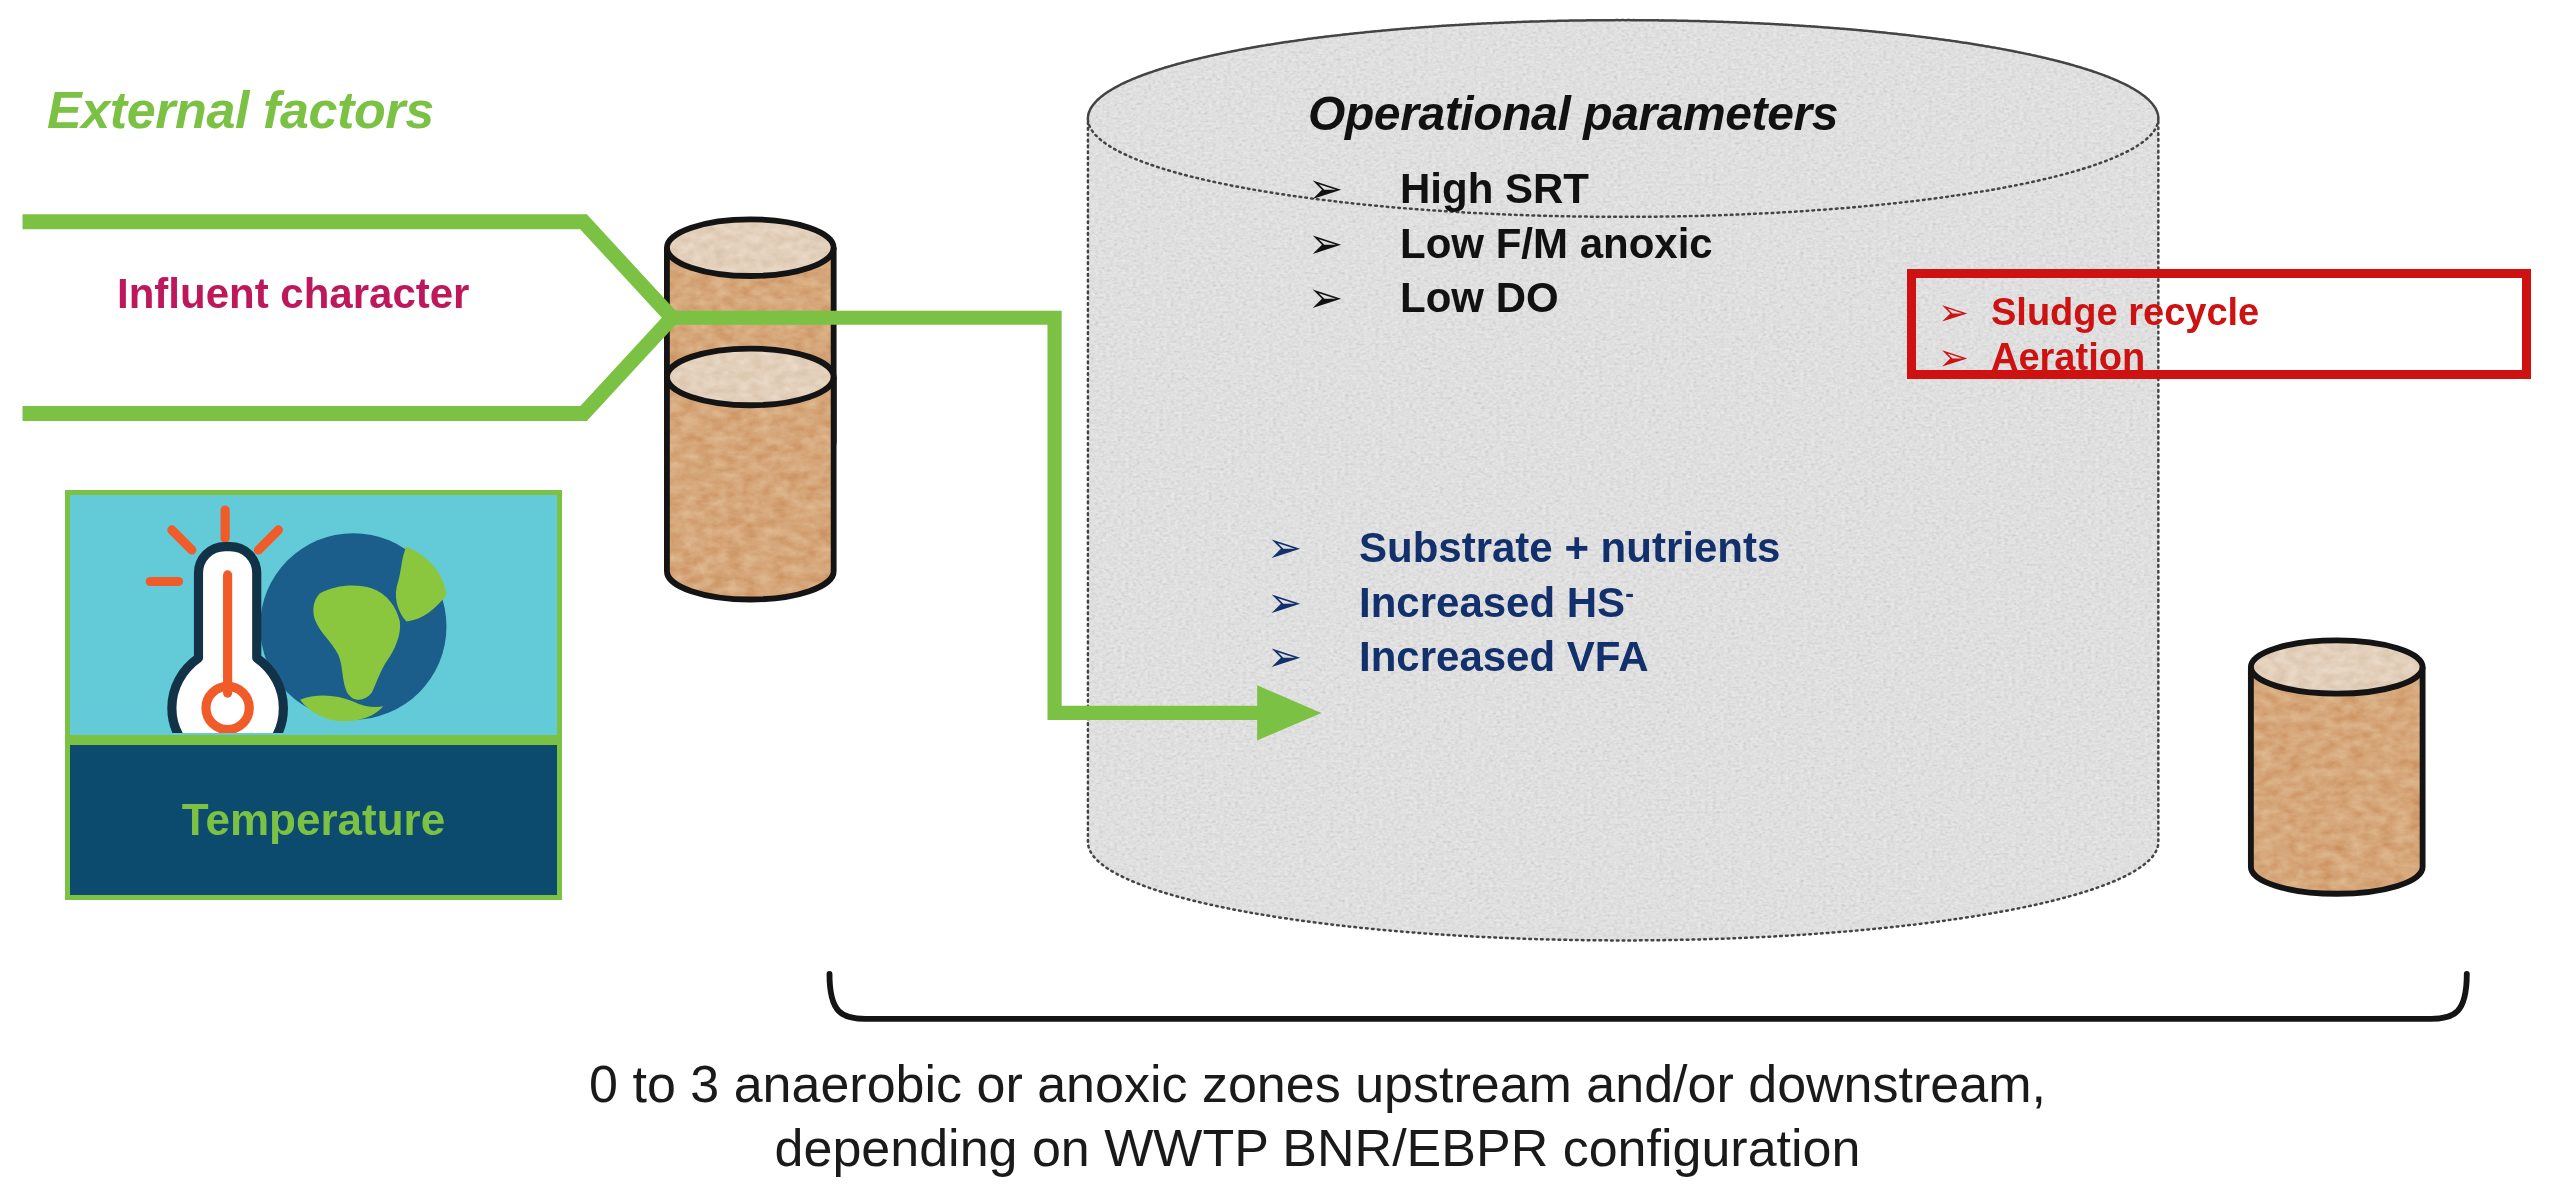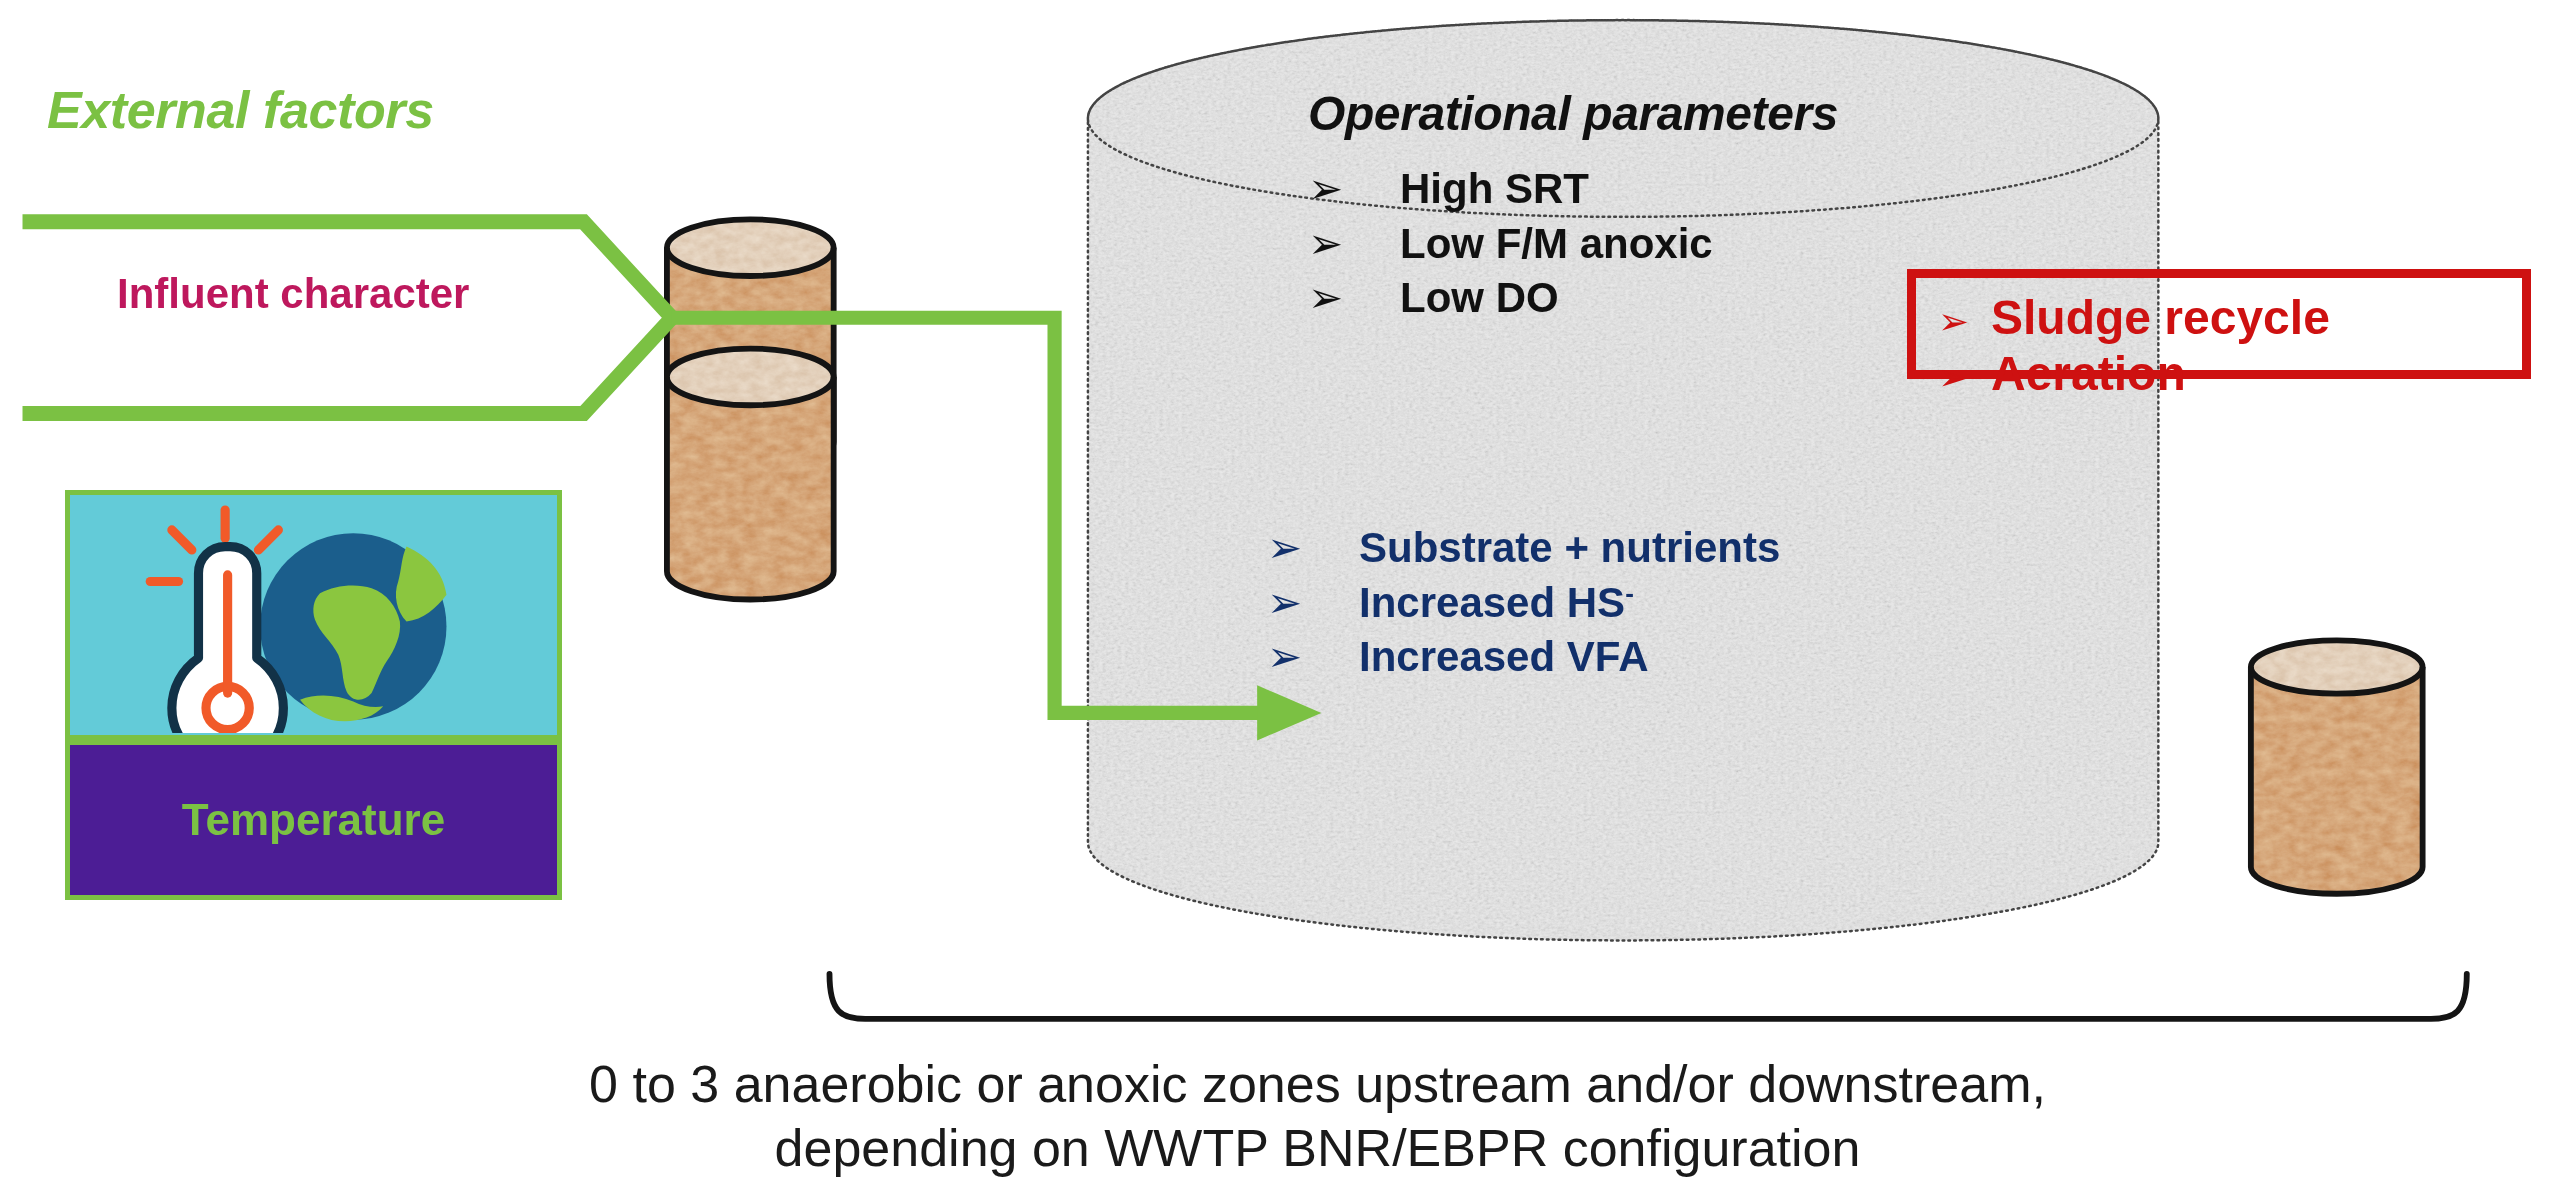--- a/index.html
+++ b/index.html
@@ -23,21 +23,21 @@
   }
 
   
   #temp-card{position:absolute;left:65px;top:490px;width:500px;height:425px;}
   #temp-img-box{
     position:absolute;left:0;top:0;width:497px;height:250px;
     background:#63CBD8;border:5.8px solid #7BC143;box-sizing:border-box;
   }
   #temp-label-box{
     position:absolute;left:0;top:250px;width:497px;height:160px;
-    background:#4c1d95;border:5.8px solid #7BC143;box-sizing:border-box;
+    background:#0c4a6e;border:5.8px solid #7BC143;box-sizing:border-box;
     display:flex;align-items:center;justify-content:center;
   }
   #temp-label{
     font-size:44px;font-weight:bold;color:#7BC143;white-space:nowrap;
   }
 
   
   #reactor{position:absolute;left:1075px;top:23px;width:1084px;height:925px;}
 
   #op-block{position:absolute;left:233px;top:63px;width:834px;}
@@ -59,21 +59,21 @@
   .chem .bmark,.chem .btext{color:#12306B;}
   .btext sup{font-size:0.62em;vertical-align:super;}
 
   
   #red-box{
     position:absolute;left:1907px;top:269px;width:624px;height:110px;
     border:9.2px solid #CE1111;box-sizing:border-box;
   }
   #red-box .brow{margin-bottom:0;}
   #red-box .bmark{width:53px;font-size:37px;color:#CE1111;}
-  #red-box .btext{font-size:48px;color:#CE1111;}
+  #red-box .btext{font-size:38px;color:#CE1111;}
   #red-inner{position:absolute;left:22px;top:11.7px;}
 
   
   #caption{
     position:absolute;left:434px;top:1052px;width:1767px;
     text-align:center;font-size:52px;color:#1A1A1A;line-height:1.24;
   }
   .cap-line{display:block;white-space:nowrap;}
 </style>
 </head>

